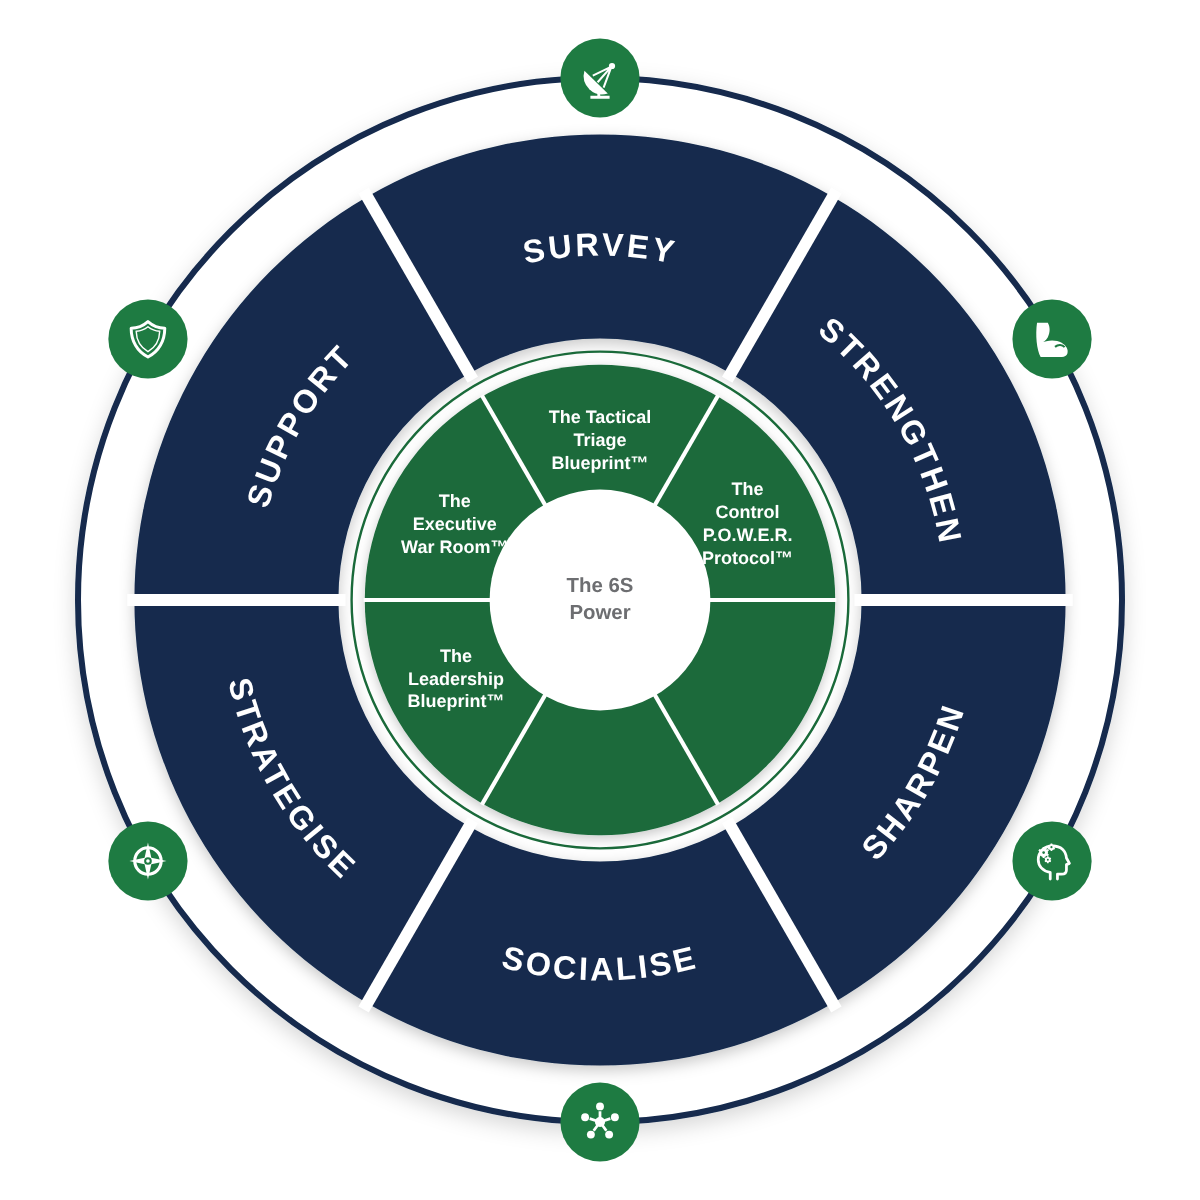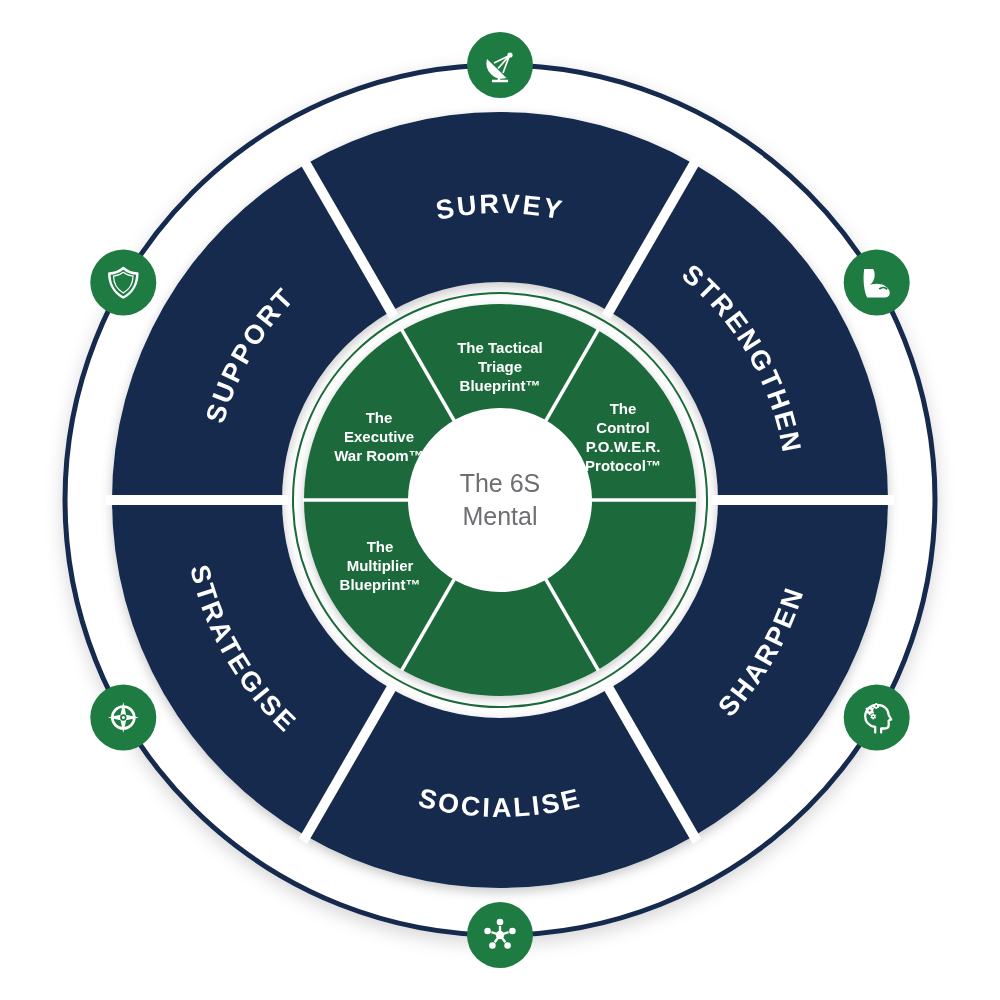--- a/index.html
+++ b/index.html
@@ -14,21 +14,21 @@
   }
   .slice-label{
     position:absolute;transform:translate(-50%,-50%);
     width:170px;text-align:center;color:#ffffff;
     font-weight:bold;font-size:15px;line-height:1.27;
   }
   .slice-label span{display:block;}
   .center-label{
     position:absolute;left:500px;top:500px;transform:translate(-50%,-50%);
     width:170px;text-align:center;color:#6D6E71;
-    font-weight:normal;font-size:25px;line-height:1.32;
+    font-weight:bold;font-size:17px;line-height:1.32;
   }
   .center-label span{display:block;}
 </style>
 </head>
 <body>
 
 <div class="stage">
   <svg width="1000" height="1000" viewBox="0 0 1000 1000">
     <defs>
       <filter id="discShadow" x="-25%" y="-25%" width="150%" height="150%">
@@ -186,26 +186,26 @@
     <span>Blueprint™</span>
   </div>
   <div class="slice-label" style="left:623px;top:437px;">
     <span>The</span>
     <span>Control</span>
     <span>P.O.W.E.R.</span>
     <span>Protocol™</span>
   </div>
   <div class="slice-label" style="left:380px;top:566px;">
     <span>The</span>
-    <span>Multiplier</span>
+    <span>Leadership</span>
     <span>Blueprint™</span>
   </div>
   <div class="slice-label" style="left:379px;top:437px;">
     <span>The</span>
     <span>Executive</span>
     <span>War Room™</span>
   </div>
 
   <div class="center-label">
     <span>The 6S</span>
-    <span>Mental</span>
+    <span>Power</span>
   </div>
 </div>
 
 </body></html>

